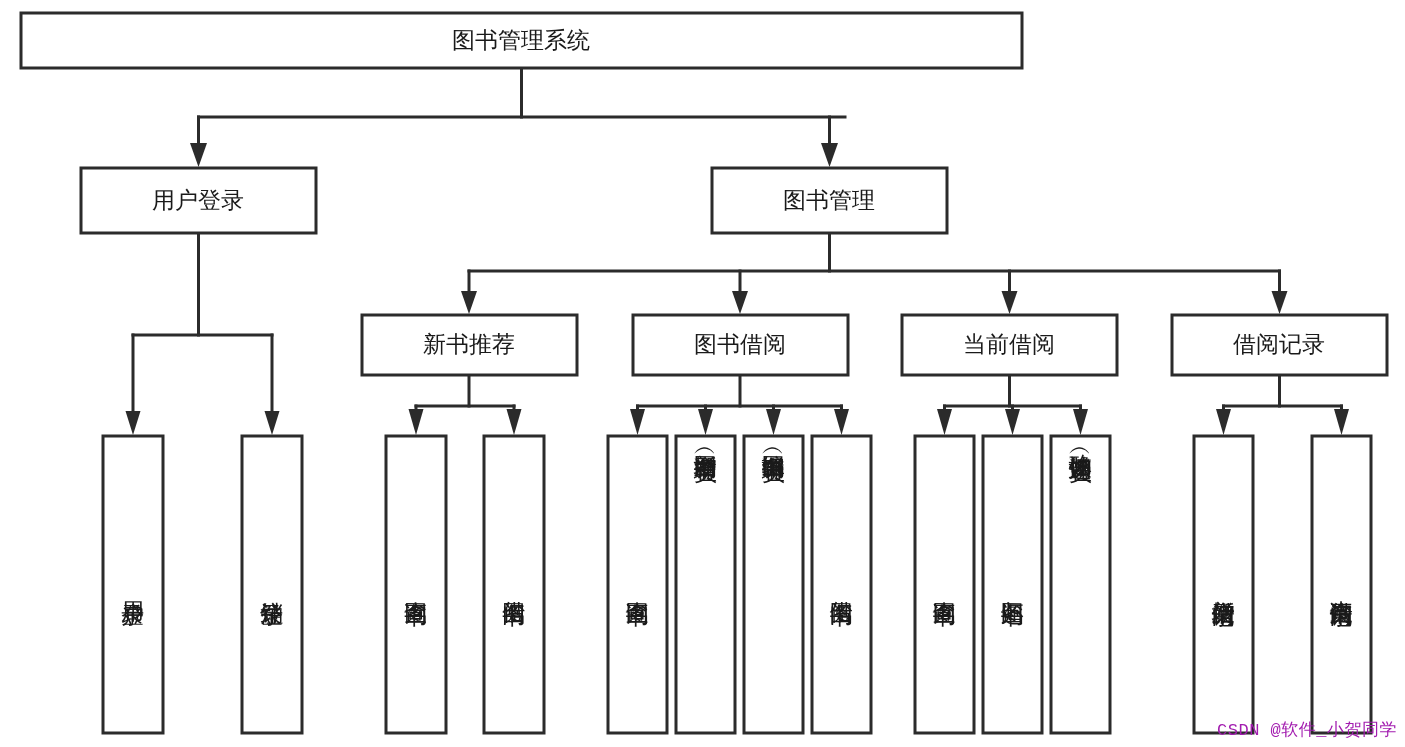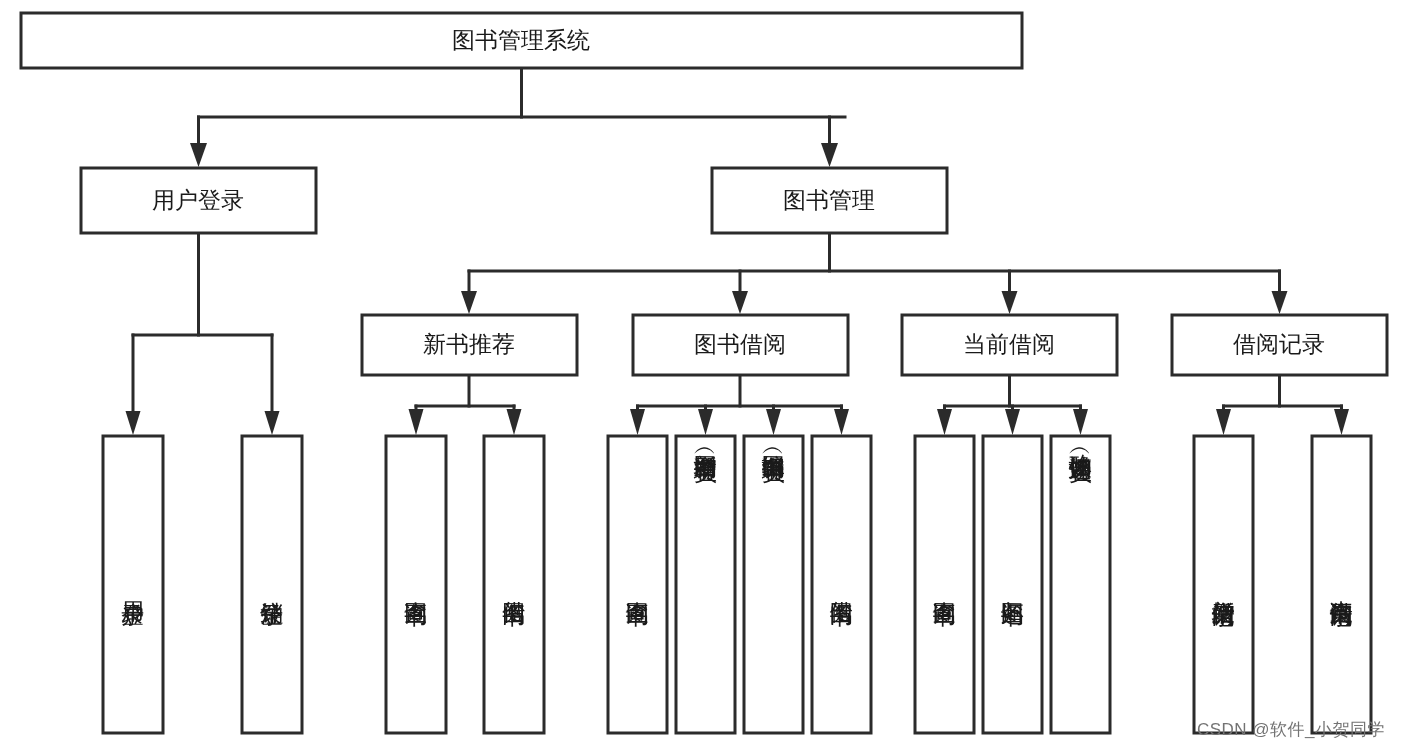--- a/index.html
+++ b/index.html
@@ -5,21 +5,21 @@
   html,body{margin:0;padding:0;background:#ffffff;}
   body{width:1405px;height:747px;font-family:"Liberation Sans","DejaVu Sans",sans-serif;overflow:hidden;}
   #diagram-root{position:relative;width:1405px;height:747px;background:#fff;}
   svg#flowchart{display:block;width:1405px;height:747px;}
   .node-rect{fill:#ffffff;stroke:#2b2b2b;stroke-width:3;}
   .edge{fill:none;stroke:#2b2b2b;stroke-width:3;stroke-linecap:square;}
   .arrow-head{fill:#2b2b2b;stroke:none;}
   .node-label{fill:#1a1a1a;font-family:"Liberation Sans","DejaVu Sans",sans-serif;font-size:23px;text-anchor:middle;dominant-baseline:middle;}
   .vtext-wrap{position:absolute;display:flex;align-items:center;justify-content:center;pointer-events:none;}
   .vtext{writing-mode:vertical-rl;text-orientation:upright;font-family:"Liberation Sans","DejaVu Sans",sans-serif;font-size:23px;line-height:1.06;color:#1a1a1a;letter-spacing:1px;white-space:nowrap;}
-  #watermark{position:absolute;right:20px;bottom:6px;font-size:17px;color:#737373;font-family:Liberation Sans, sans-serif;letter-spacing:.5px;}
+  #watermark{position:absolute;right:8px;bottom:6px;font-size:17px;color:#a21caf;font-family:Liberation Mono, monospace;letter-spacing:.5px;}
 </style>
 </head>
 <body>
 
 <div id="diagram-root">
 
   <svg id="flowchart" viewBox="0 0 1405 747">
     <defs></defs>
 
     <g>

